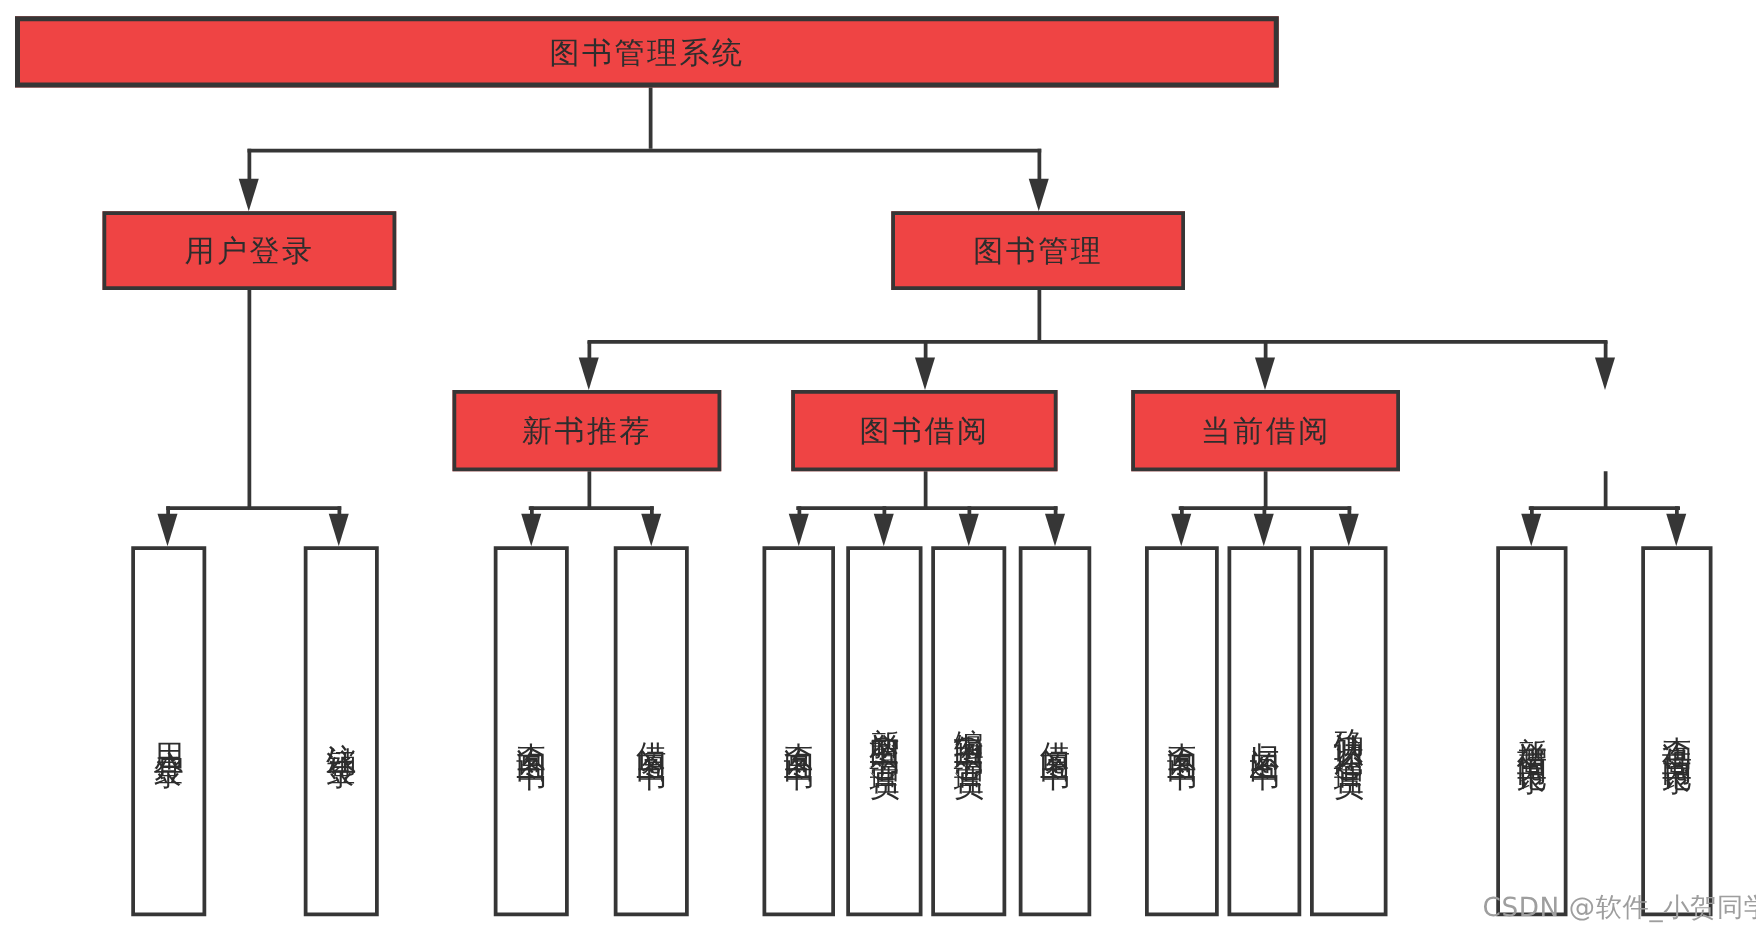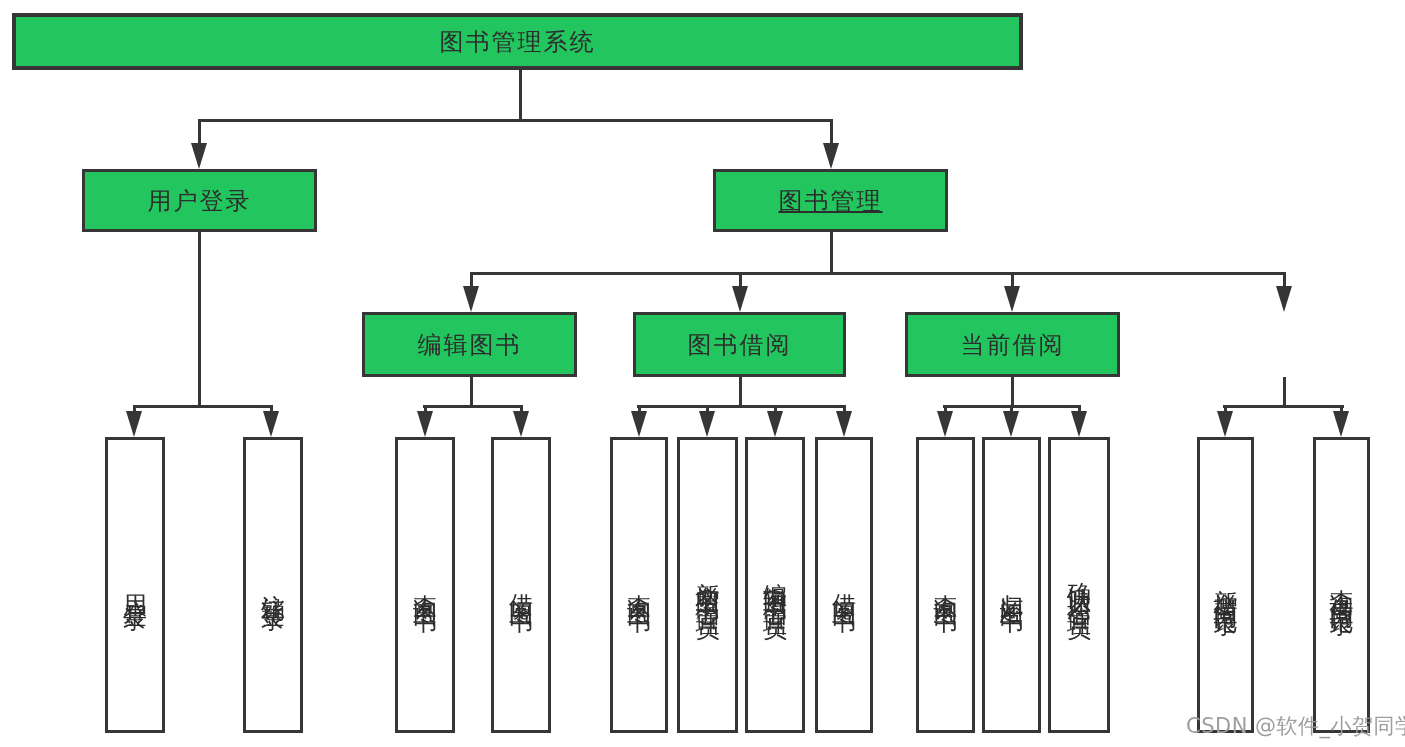--- a/index.html
+++ b/index.html
@@ -9,21 +9,21 @@
     height: 747px;
     background: #ffffff;
     font-family: "DejaVu Sans", "Liberation Sans", sans-serif;
     color: #2d2d2d;
     overflow: hidden;
   }
   .hbox {
     position: absolute;
     box-sizing: border-box;
     border: 3px solid #363636;
-    background: #22c55e;
+    background: #ef4444;
     display: flex;
     align-items: center;
     justify-content: center;
     font-size: 24px;
     letter-spacing: 2px;
     white-space: nowrap;
   }
   .rootbox { border-width: 4px; }
   .leaf {
     position: absolute;
@@ -70,34 +70,34 @@
   <div class="hbox rootbox" style="left:12px; top:13px; width:1011px; height:57px;">图书管理系统</div>
 
   <div class="vline" style="left:519px; top:70px; height:49px;"></div>
   <div class="hline" style="left:198px; top:119px; width:635px;"></div>
   <div class="vline" style="left:198px; top:119px; height:27px;"></div>
   <div class="vline" style="left:830px; top:119px; height:27px;"></div>
   <div class="arrow" style="left:191px; top:143px;"></div>
   <div class="arrow" style="left:823px; top:143px;"></div>
 
   <div class="hbox" style="left:82px; top:169px; width:235px; height:63px;">用户登录</div>
-  <div class="hbox" style="left:713px; top:169px; width:235px; height:63px;text-decoration:underline;">图书管理</div>
+  <div class="hbox" style="left:713px; top:169px; width:235px; height:63px;">图书管理</div>
 
   <div class="vline" style="left:830px; top:232px; height:41px;"></div>
   <div class="hline" style="left:470px; top:272px; width:816px;"></div>
   <div class="vline" style="left:470px; top:273px; height:16px;"></div>
   <div class="vline" style="left:739px; top:273px; height:16px;"></div>
   <div class="vline" style="left:1011px; top:273px; height:16px;"></div>
   <div class="vline" style="left:1283px; top:273px; height:16px;"></div>
   <div class="arrow" style="left:463px; top:286px;"></div>
   <div class="arrow" style="left:732px; top:286px;"></div>
   <div class="arrow" style="left:1004px; top:286px;"></div>
   <div class="arrow" style="left:1276px; top:286px;"></div>
 
-  <div class="hbox" style="left:362px; top:312px; width:215px; height:65px;">编辑图书</div>
+  <div class="hbox" style="left:362px; top:312px; width:215px; height:65px;">新书推荐</div>
   <div class="hbox" style="left:633px; top:312px; width:213px; height:65px;">图书借阅</div>
   <div class="hbox" style="left:905px; top:312px; width:215px; height:65px;">当前借阅</div>
 
   <div class="vline" style="left:198px; top:232px; height:174px;"></div>
   <div class="hline" style="left:133px; top:405px; width:140px;"></div>
   <div class="vline" style="left:133px; top:405px; height:10px;"></div>
   <div class="vline" style="left:270px; top:405px; height:10px;"></div>
   <div class="arrow" style="left:126px; top:411px;"></div>
   <div class="arrow" style="left:263px; top:411px;"></div>
 

